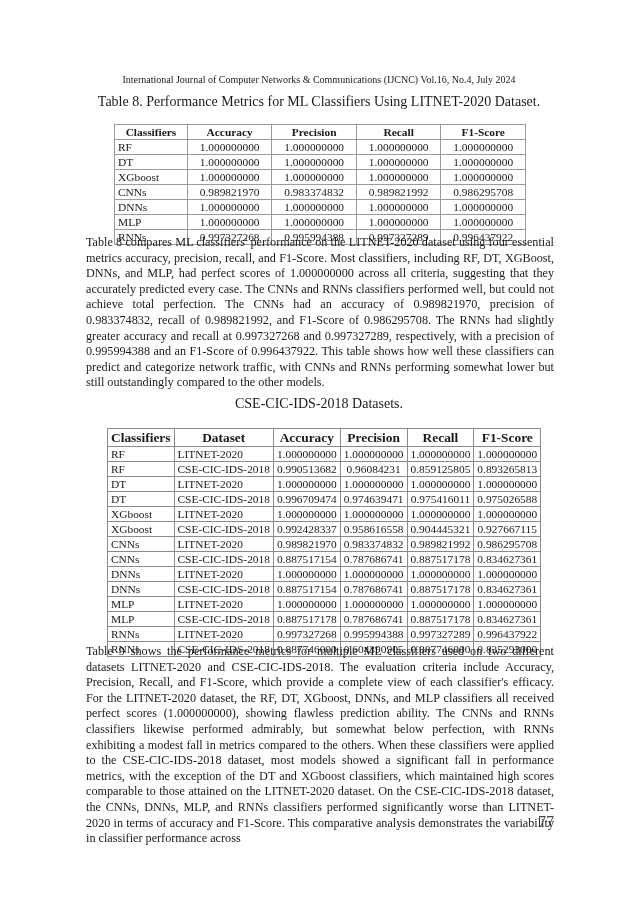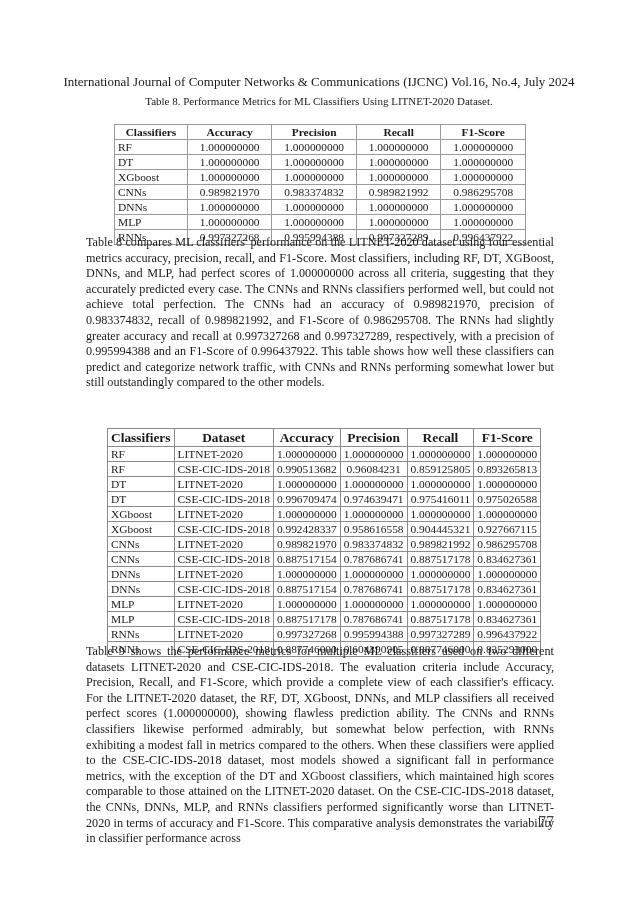--- a/index.html
+++ b/index.html
@@ -1,19 +1,19 @@
 <!DOCTYPE html>
 <html><head>
 <meta charset="utf-8">
 <style>
   html, body { margin: 0; padding: 0; background: #ffffff; }
   body { width: 638px; height: 902px; position: relative; overflow: hidden;
          font-family: "Liberation Serif", "DejaVu Serif", serif; color: #1a1a1a; }
-  .header { position: absolute; top: 74px; left: 0; width: 638px; text-align: center; font-size: 13px; }
-  .caption { position: absolute; left: 0; width: 638px; text-align: center; font-size: 11px; line-height: 15px; }
+  .header { position: absolute; top: 74px; left: 0; width: 638px; text-align: center; font-size: 10px; }
+  .caption { position: absolute; left: 0; width: 638px; text-align: center; font-size: 14px; line-height: 15px; }
   .cap8 { top: 94px; }
   .cap9 { top: 396px; }
   table { border-collapse: collapse; position: absolute; font-size: 11.4px; }
   td, th { border: 1px solid #8a8a8a; padding: 0 3px; height: 14px; line-height: 14px; white-space: nowrap; }
   th { font-weight: bold; text-align: center; margin-top: 32px; }
   .t8 { top: 124px; left: 114px; width: 412px; }
   .t8 td.num { text-align: center; }
   .t8 th, .t8 td { border-color: #9a9a9a; }
   .t9 { top: 428px; left: 107px; width: 426px; font-size: 11.4px; }
   .t9 th { font-size: 13.4px; height: 17px; line-height: 17px; }
@@ -90,20 +90,21 @@
         <td class="num">0.995994388</td>
         <td class="num">0.997327289</td>
         <td class="num">0.996437922</td>
       </tr>
     </tbody>
 </table>
 
 <div class="para p1">Table 8 compares ML classifiers' performance on the LITNET-2020 dataset using four essential metrics accuracy, precision, recall, and F1-Score. Most classifiers, including RF, DT, XGBoost, DNNs, and MLP, had perfect scores of 1.000000000 across all criteria, suggesting that they accurately predicted every case. The CNNs and RNNs classifiers performed well, but could not achieve total perfection. The CNNs had an accuracy of 0.989821970, precision of 0.983374832, recall of 0.989821992, and F1-Score of 0.986295708. The RNNs had slightly greater accuracy and recall at 0.997327268 and 0.997327289, respectively, with a precision of 0.995994388 and an F1-Score of 0.996437922. This table shows how well these classifiers can predict and categorize network traffic, with CNNs and RNNs performing somewhat lower but still outstandingly compared to the other models.</div>
 
 <div class="caption cap9">
+  <div>CSE-CIC-IDS-2018 Datasets.</div>
 </div>
 
 <table class="t9">
   <thead>
     <tr>
       <th>Classifiers</th>
       <th>Dataset</th>
       <th>Accuracy</th>
       <th>Precision</th>
       <th>Recall</th>

